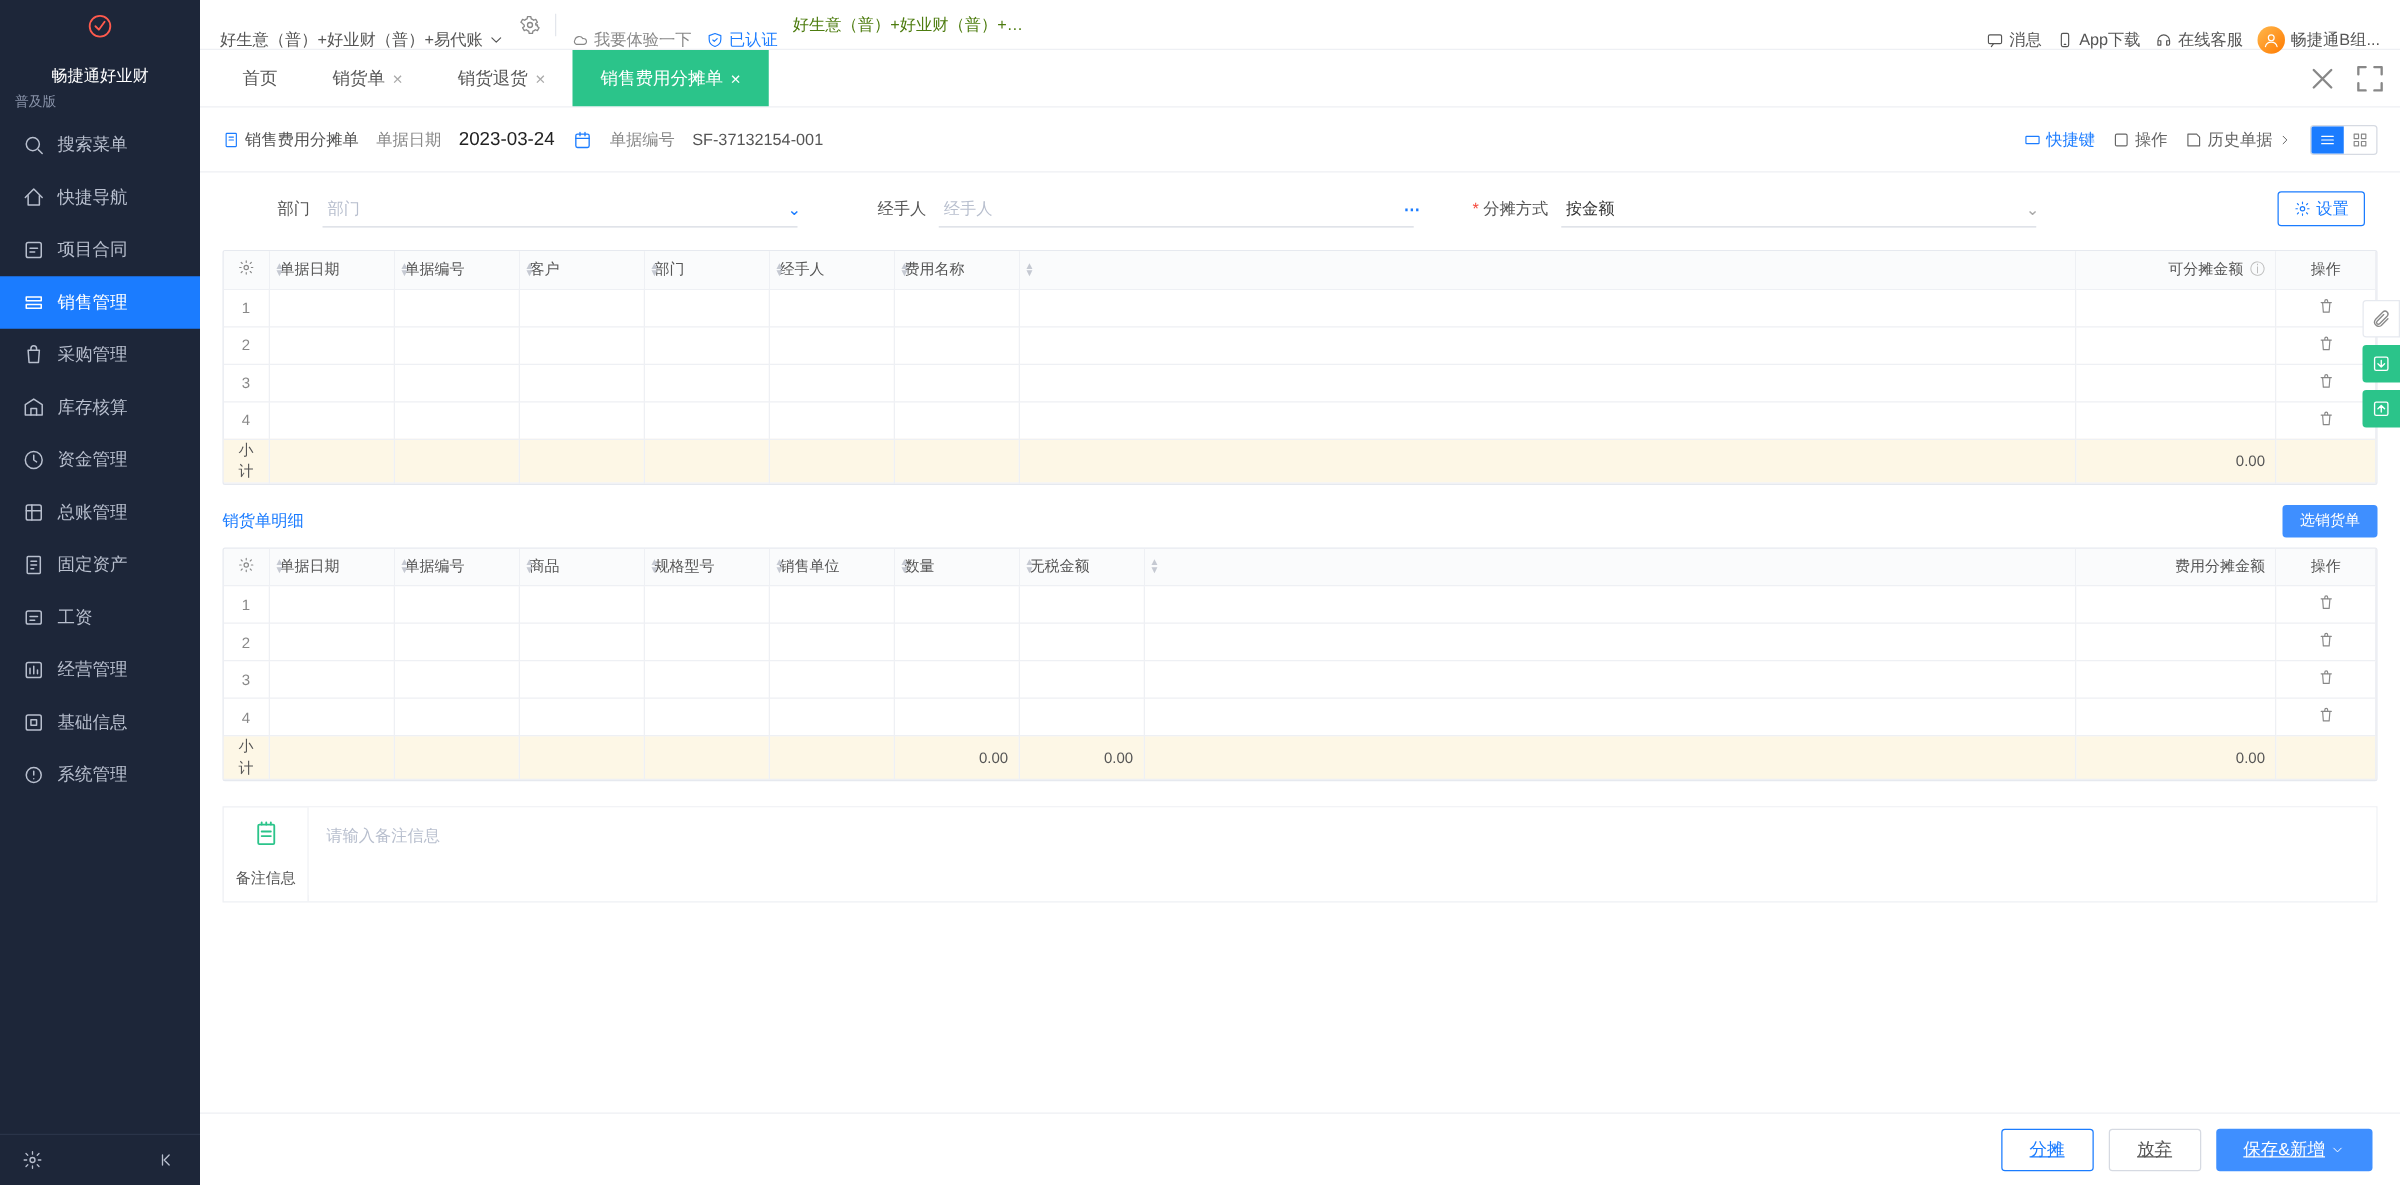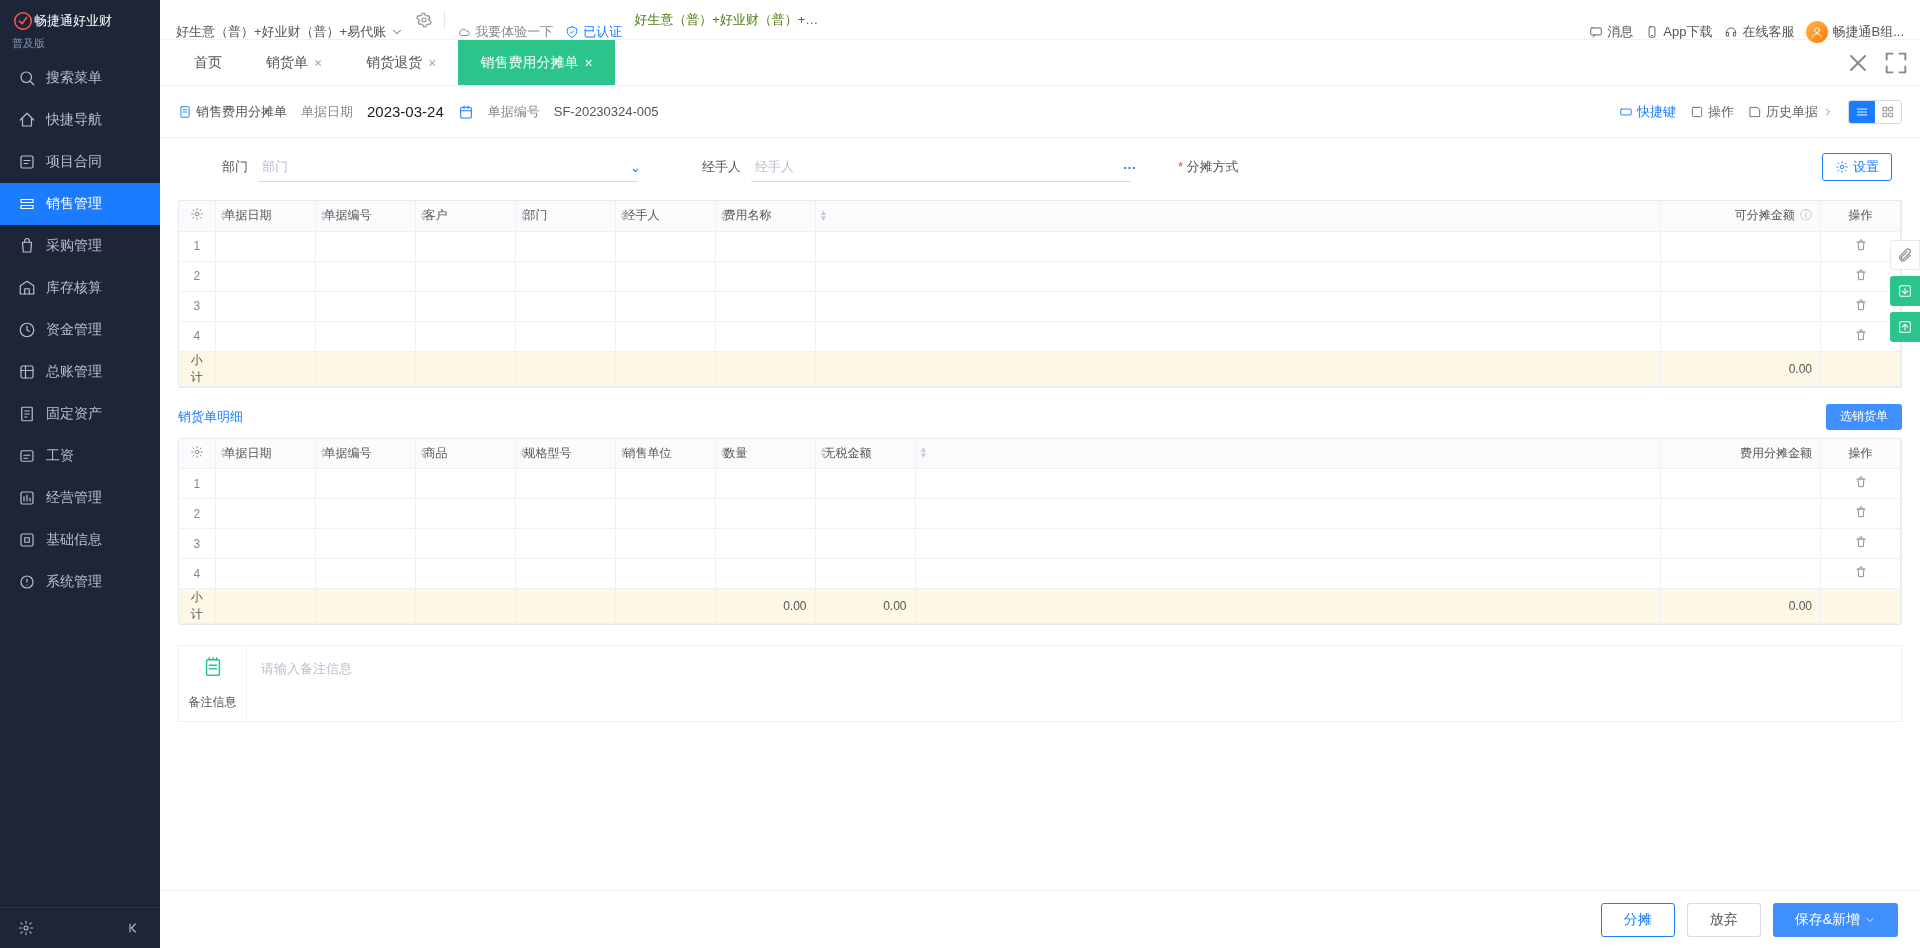--- a/index.html
+++ b/index.html
@@ -1,21 +1,21 @@
 <!DOCTYPE html>
 <html><head>
 <meta charset="utf-8">
 <style>
 * { margin:0; padding:0; box-sizing:border-box; font-family:"Microsoft YaHei","PingFang SC",Arial,sans-serif; }
 body { background:#f5f6fa; font-size:12px; color:#333; overflow:hidden; }
 .app { display:flex; height:948px; width:1920px; }
 
 
 .sidebar { width:160px; background:#1d2639; color:#b8bfce; display:flex; flex-direction:column; }
-.sb-brand { display:flex; align-items:center; gap:0; padding:10px 12px 4px; }
+.sb-brand { display:flex; align-items:center; gap:20px; padding:10px 12px 4px;flex-direction:column; }
 .sb-brand svg { width:22px; height:22px; }
 .sb-brand-text { font-size:13px; color:#fff; font-weight:500; }
 .sb-edition { font-size:11px; padding:0 12px 6px; color:#8892a8; }
 .sb-menu { flex:1; overflow:auto; }
 .sb-item { display:flex; align-items:center; gap:10px; padding:12px 18px; cursor:pointer; font-size:14px; }
 .sb-item.active { background:#1b7cff; color:#fff; }
 .sb-item svg { width:18px; height:18px; flex-shrink:0; }
 .sb-footer { display:flex; justify-content:space-between; padding:12px 18px; border-top:1px solid #2a3449; }
 .sb-footer svg { width:16px; height:16px; cursor:pointer; }
 
@@ -87,21 +87,21 @@
 
 
 .remarks { display:flex; margin:10px 18px 0; border:1px solid #eef0f4; }
 .remarks .rlabel { width:68px; display:flex; flex-direction:column; align-items:center; justify-content:center; gap:16px; padding:10px 0; border-right:1px solid #eef0f4; font-size:12px; color:#555;}
 .remarks .rlabel svg{width:22px;height:22px;color:#2bc48a;}
 .remarks textarea { flex:1; border:none; padding:14px; resize:none; height:70px; font-size:13px; color:#333; }
 .remarks textarea::placeholder{color:#b8bfce;}
 
 
 .footacts { position:absolute; bottom:0; left:160px; right:0; height:58px; background:#fff; border-top:1px solid #eef0f4; display:flex; align-items:center; justify-content:flex-end; gap:12px; padding:0 22px; }
-.btn { height:34px; padding:0 22px; border-radius:3px; font-size:14px; cursor:pointer; display:flex; align-items:center; gap:4px;}
+.btn { height:34px; padding:0 22px; border-radius:3px; font-size:14px; cursor:pointer; display:flex; align-items:center; gap:4px;text-decoration:underline;}
 .btn-outline-blue { border:1px solid #1b7cff; color:#1b7cff; background:#fff; }
 .btn-outline-grey { border:1px solid #d6dae2; color:#555; background:#fff; }
 .btn-blue { border:none; background:#3f8fff; color:#fff;text-align:right; }
 
 
 .rightrail { position:absolute; right:0; top:240px; display:flex; flex-direction:column; gap:6px; }
 .rightrail .rr { width:30px; height:30px; background:#2bc48a; color:#fff; display:flex; align-items:center; justify-content:center; cursor:pointer; border-radius:3px 0 0 3px;}
 .rightrail .rr.light{background:#fff;color:#888;border:1px solid #e6e9ef;}
 
 svg { fill:none; stroke:currentColor; stroke-width:1.6; stroke-linecap:round; stroke-linejoin:round; }
@@ -325,21 +325,21 @@
             </svg>
         <span>销售费用分摊单</span>
       </span>
       <span class="lbl">单据日期</span>
       <span class="date">2023-03-24</span>
       <svg viewBox="0 0 24 24" width="16" height="16" style="color:#1b7cff">
             <rect x="4" y="5" width="16" height="16" rx="2"></rect>
             <path d="M4 10h16M9 3v4M15 3v4"></path>
           </svg>
       <span class="lbl">单据编号</span>
-      <span style="color:#555">SF-20230324-005</span>
+      <span style="color:#555">SF-37132154-001</span>
       <div class="actions">
         <span class="act" style="color:#1b7cff">
               <svg viewBox="0 0 24 24" width="14" height="14">
                 <rect x="3" y="7" width="18" height="10" rx="1"></rect>
               </svg>
               <span>快捷键</span>
             </span>
         <span class="act">
               <svg viewBox="0 0 24 24" width="14" height="14">
                 <rect x="4" y="4" width="16" height="16" rx="2"></rect>
@@ -379,20 +379,21 @@
         <input class="finput" placeholder="部门" style="">
         <span class="caret">⌄</span>
       </div>
       <div class="field">
         <span class="flbl">经手人</span>
         <input class="finput" placeholder="经手人" style="">
         <span class="dots">⋯</span>
       </div>
       <div class="field">
         <span class="flbl req">分摊方式</span>
+        <input class="finput" style="min-width: 380px;" value="按金额">
         <span class="caret" style="color:#aaa">⌄</span>
       </div>
       <button class="settings-btn">
         <svg viewBox="0 0 24 24" width="14" height="14">
               <circle cx="12" cy="12" r="3"></circle>
               <path d="M12 3v2M12 19v2M5 5l1.5 1.5M17.5 17.5L19 19M3 12h2M19 12h2M5 19l1.5-1.5M17.5 6.5L19 5"></path>
             </svg>
         <span>设置</span>
       </button>
     </div>

